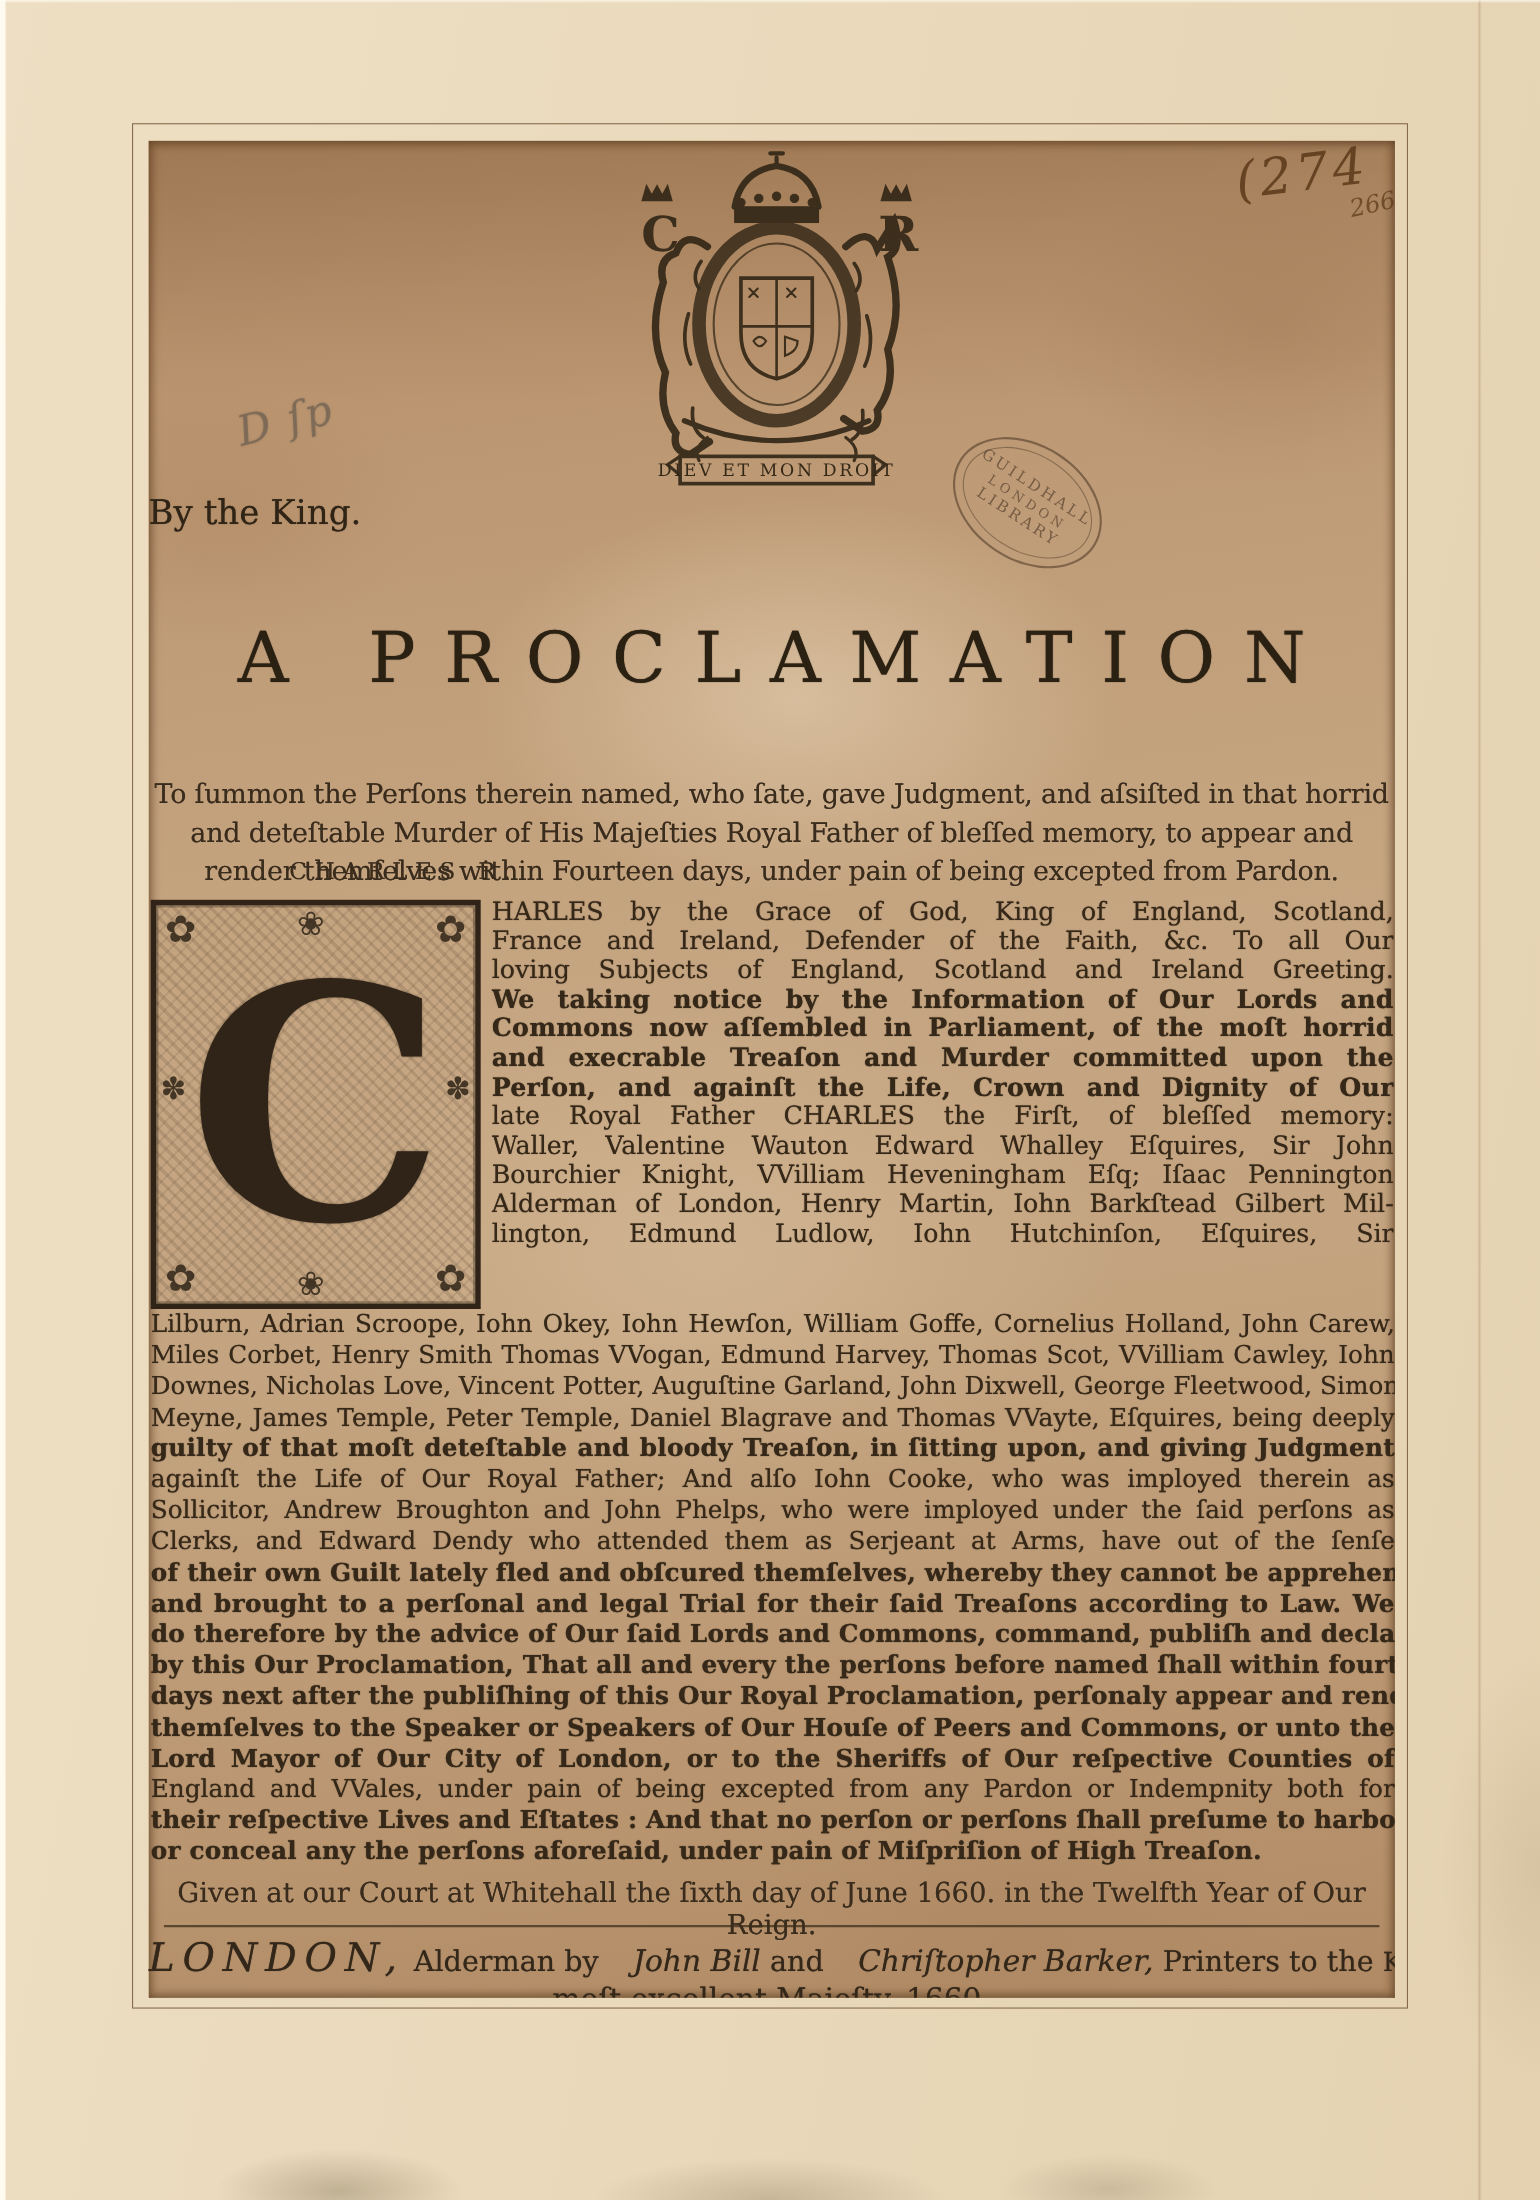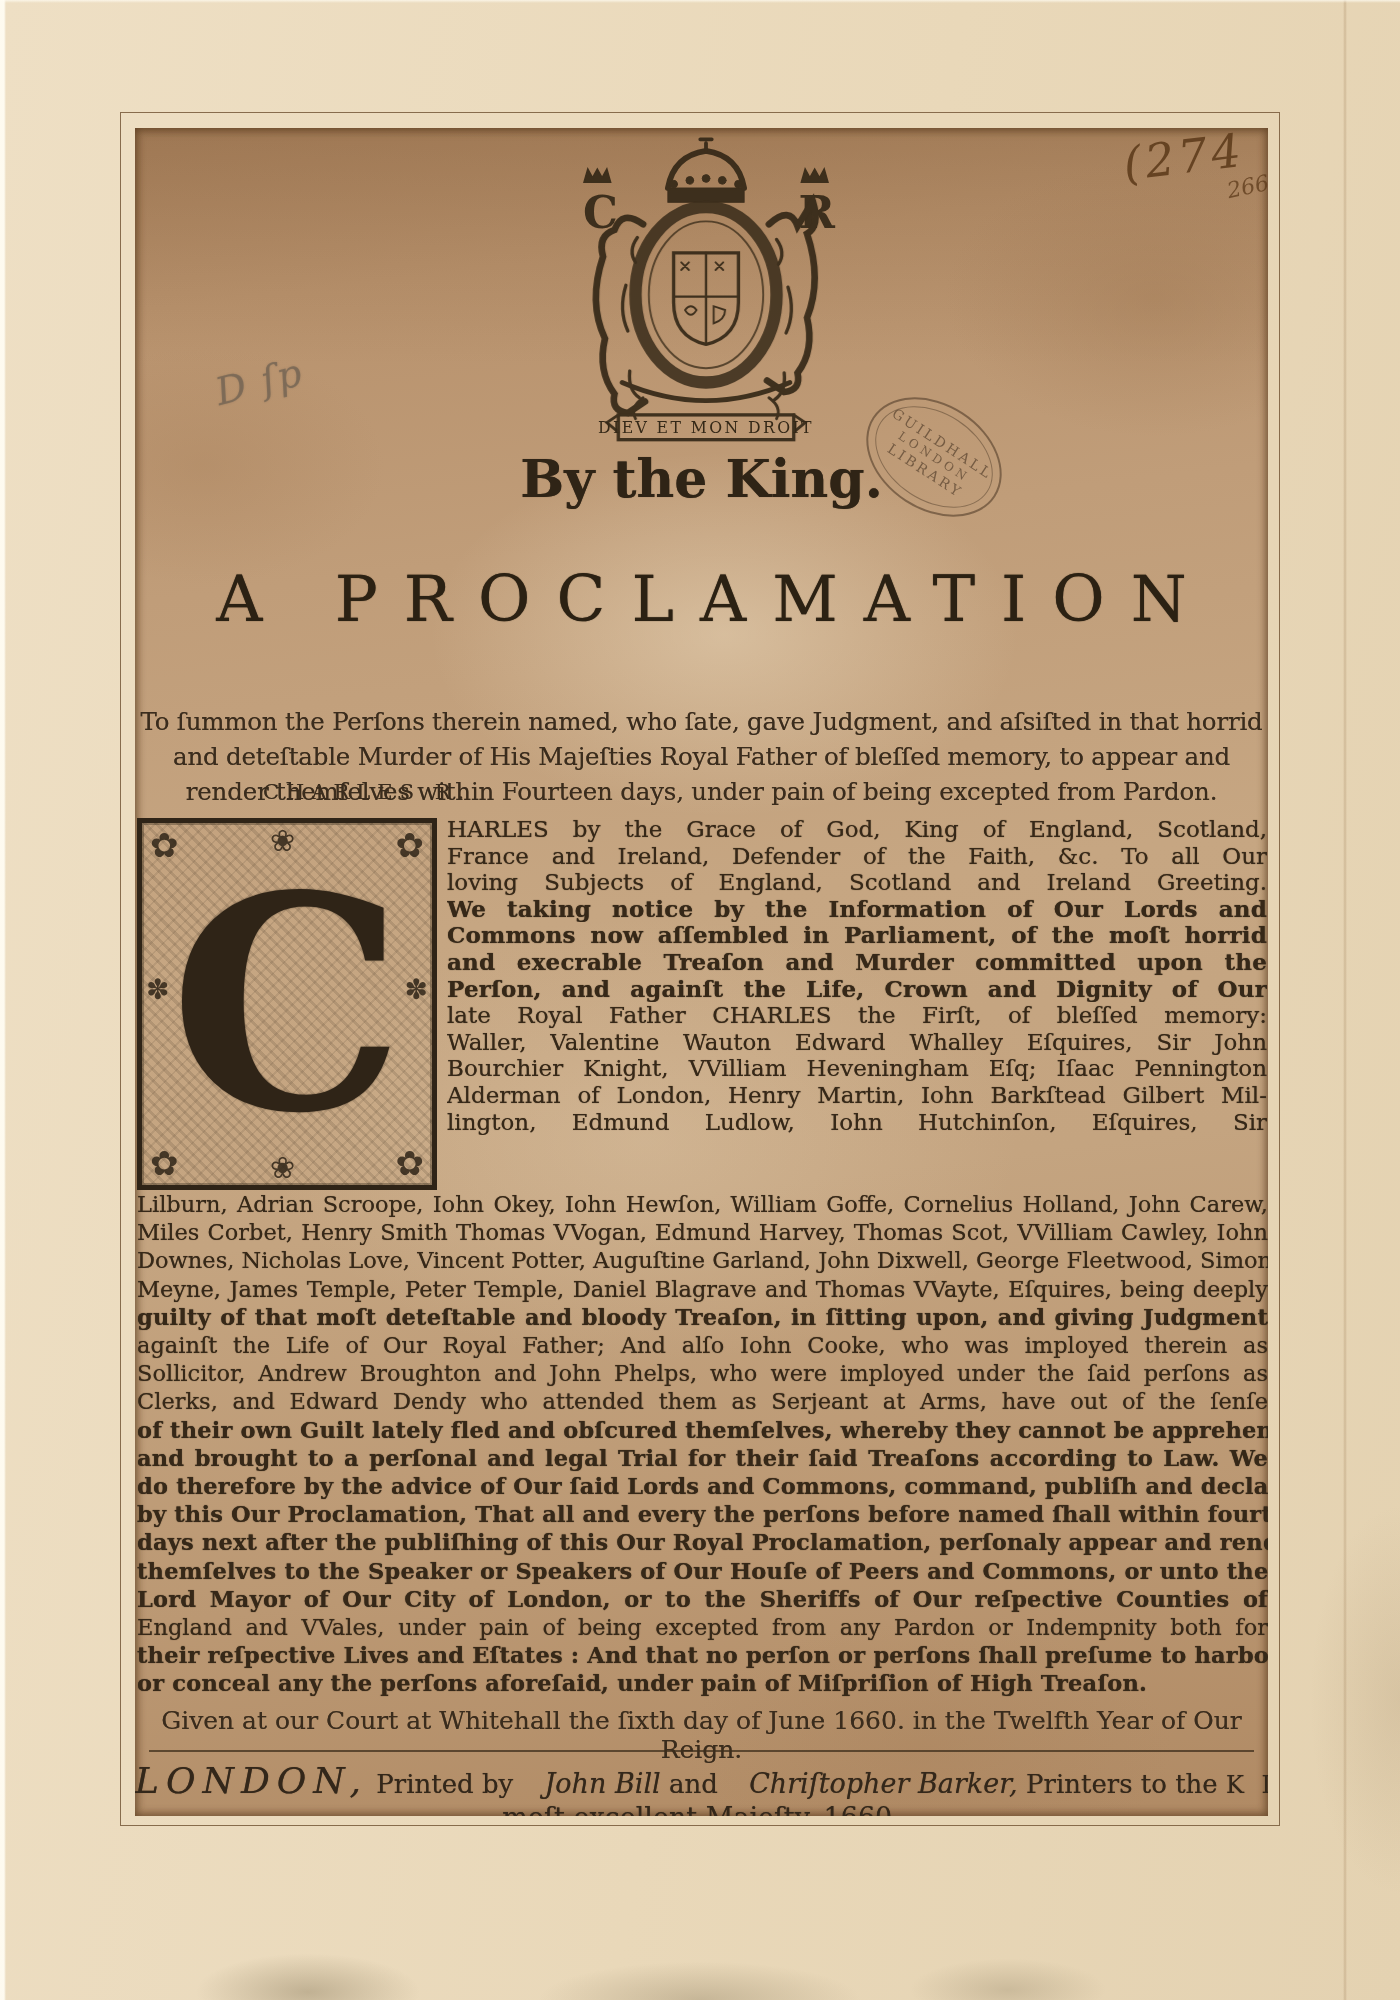--- a/index.html
+++ b/index.html
@@ -75,23 +75,22 @@
   .stamp .s2{font-size:12px;letter-spacing:4px;margin:1px 0;}
   .stamp .s3{font-size:14px;letter-spacing:3px;}
 
   
   .arms{position:absolute;left:428px;top:4px;width:286px;height:316px;}
   .arms svg{width:100%;height:100%;}
 
   
   .kicker{
     position:absolute;left:0;top:320px;width:100%;
-    text-align:center;font-size:52px;color:#2f2416;
+    font-size:31px;color:#2f2416;
     text-shadow:0 0 0.7px rgba(47,36,22,0.8);
-    font-weight:bold;
   }
   .title{
     position:absolute;left:0;top:434px;width:100%;
     text-align:center;font-size:64px;letter-spacing:26px;text-indent:26px;
     color:#2b2113;white-space:nowrap;
     text-shadow:0 0 1px rgba(43,33,19,0.85);
   }
   .subtitle{position:absolute;left:0;top:528px;width:100%;margin-top:48px;}
   .subtitle-line{
     text-align:center;font-size:24.5px;line-height:35px;color:#3a2c1d;
@@ -286,16 +285,16 @@
       <div class="line line-gothic s-gothic">Lord Mayor of Our City of London, or to the Sheriffs of Our reſpective Counties of</div>
       <div class="line line-mixed s-mixed">England and VVales, under pain of being excepted from any Pardon or Indempnity both for</div>
       <div class="line line-gothic s-gothic">their reſpective Lives and Eſtates : And that no perſon or perſons ſhall preſume to harbour</div>
       <div class="line line-gothic-short s-gothic-short">or conceal any the perſons aforeſaid, under pain of Miſpriſion of High Treaſon.</div>
     </div>
 
   <div class="dateline">Given at our Court at Whitehall the ſixth day of June 1660. in the Twelfth Year of Our Reign.</div>
 
   <div class="rule"></div>
 
-  <div class="imprint"><span class="imp imp-london s-london">LONDON,</span><span class="imp imp-rm s-rm"> Printed by </span><span class="imp imp-it s-it">John Bill</span><span class="imp imp-rm s-rm"> and </span><span class="imp imp-it s-it">Chriſtopher Barker,</span><span class="imp imp-rm s-rm"> Printers to the </span><span class="imp imp-caps s-caps">K I N G S</span></div>
+  <div class="imprint"><span class="imp imp-london s-london">LONDON,</span><span class="imp imp-rm s-rm"> Alderman by </span><span class="imp imp-it s-it">John Bill</span><span class="imp imp-rm s-rm"> and </span><span class="imp imp-it s-it">Chriſtopher Barker,</span><span class="imp imp-rm s-rm"> Printers to the </span><span class="imp imp-caps s-caps">K I N G S</span></div>
   <div class="imprint2">moſt excellent Majeſty.  1660.</div>
 
 </div>
 
 </body></html>

